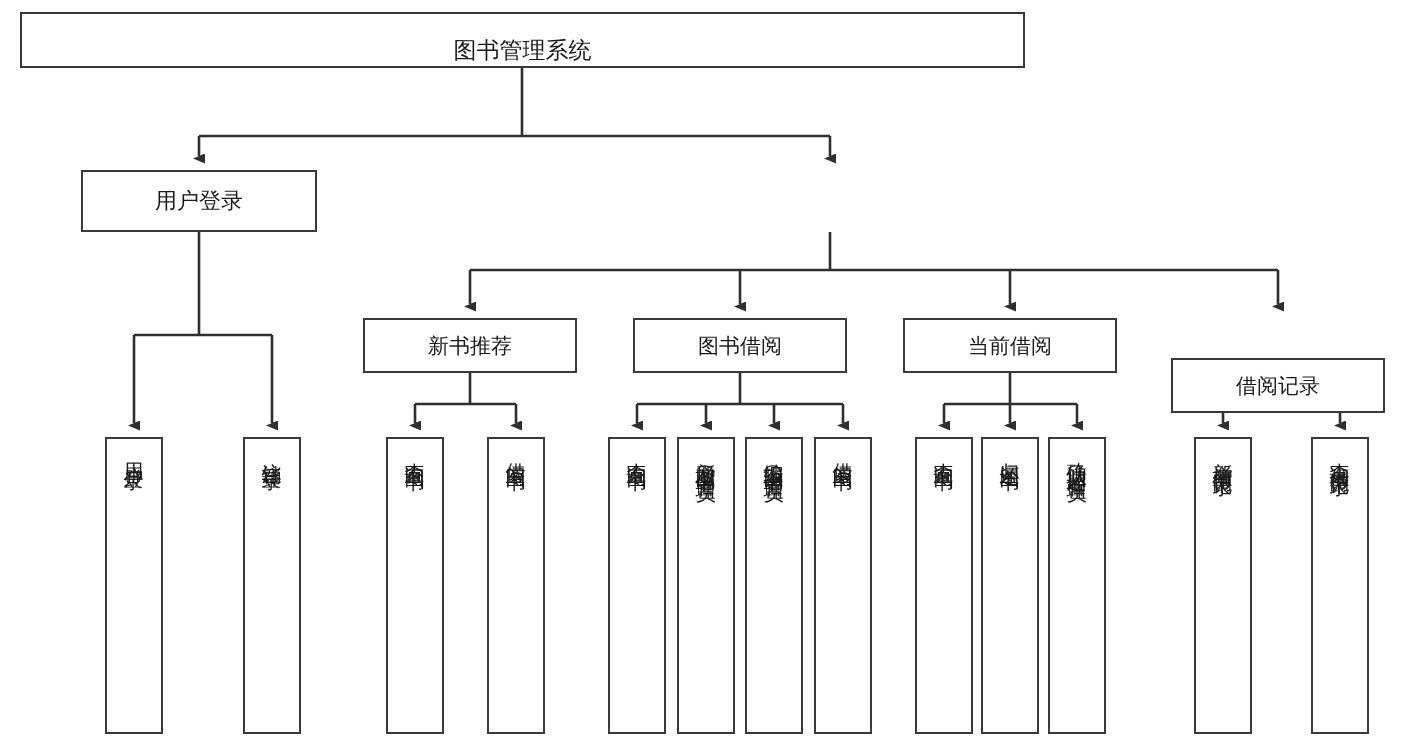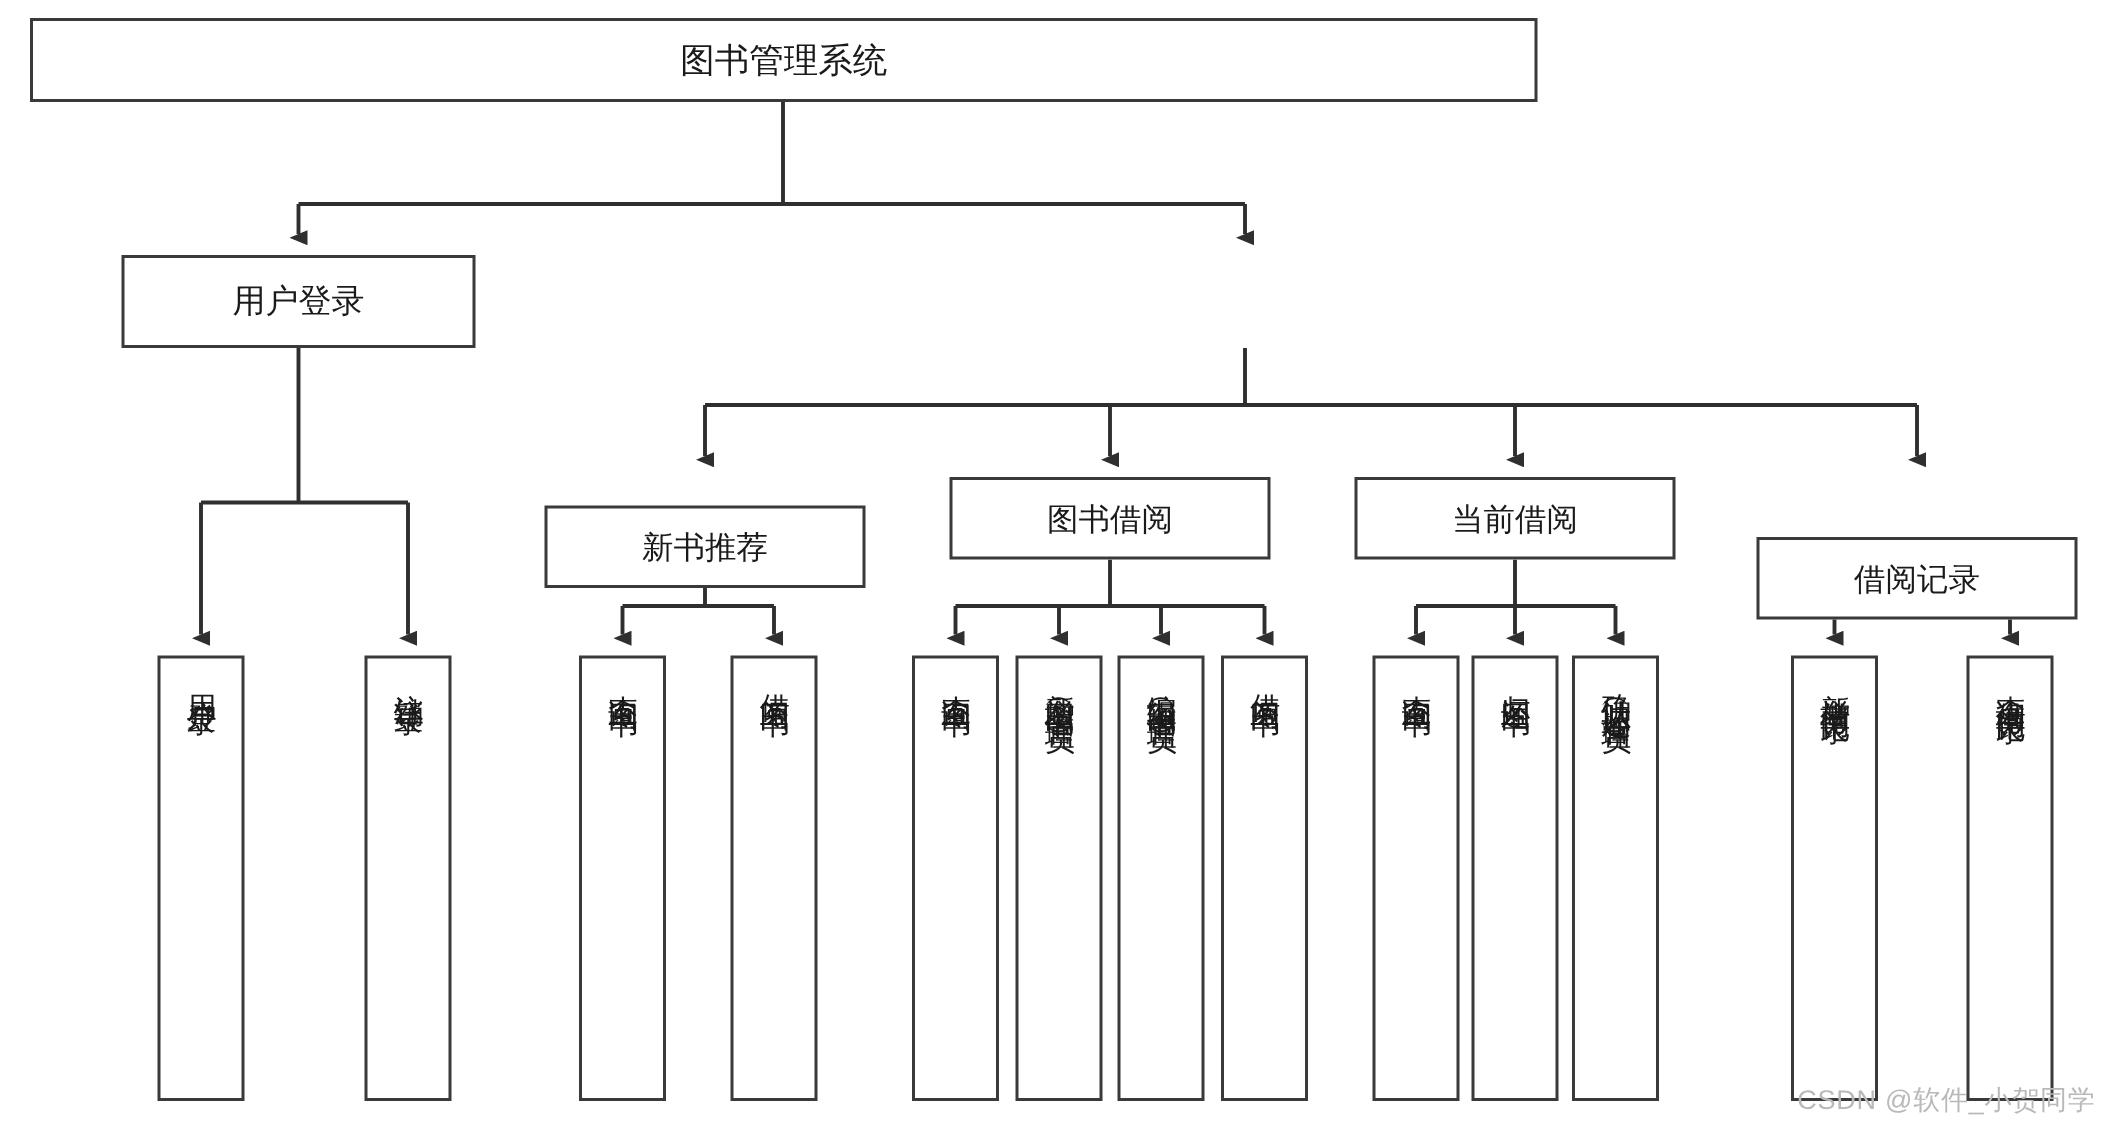--- a/index.html
+++ b/index.html
@@ -32,20 +32,21 @@
     background: #ffffff;
     border: 2px solid #3a3a3a;
     display: flex;
     align-items: center;
     justify-content: center;
     color: #1a1a1a;
     text-align: center;
   }
   .node.root {
     font-size: 23px;
+    align-items: flex-end;
   }
   .node.lvl1 {
     font-size: 22px;
   }
   .node.lvl2 {
     font-size: 21px;
   }
   .node.leaf {
     font-size: 20px;
     padding: 8px 0;
@@ -128,21 +129,21 @@
   </svg>
 
   <div class="node root" style="left:20px; top:12px; width:1005px; height:56px;">
     <span>图书管理系统</span>
   </div>
 
   <div class="node lvl1" style="left:81px; top:170px; width:236px; height:62px;">
     <span>用户登录</span>
   </div>
 
-  <div class="node lvl2" style="left:363px; top:318px; width:214px; height:55px;margin-top:19px;">
+  <div class="node lvl2" style="left:363px; top:318px; width:214px; height:55px;">
     <span>新书推荐</span>
   </div>
   <div class="node lvl2" style="left:903px; top:318px; width:214px; height:55px;">
     <span>当前借阅</span>
   </div>
   <div class="node lvl2" style="left:633px; top:318px; width:214px; height:55px;">
     <span>图书借阅</span>
   </div>
   <div class="node lvl2" style="left:1171px; top:318px; width:214px; height:55px;margin-top:40px;">
     <span>借阅记录</span>
@@ -185,15 +186,14 @@
     <span class="vtext">确认归还（管理员）</span>
   </div>
 
   <div class="node leaf" style="left:1194px; top:437px; width:58px; height:297px;">
     <span class="vtext">新增借阅记录</span>
   </div>
   <div class="node leaf" style="left:1311px; top:437px; width:58px; height:297px;">
     <span class="vtext">查询借阅记录</span>
   </div>
 
-  <div class="watermark">CSDN @软件_小贺同学</div>
 
 </div>
 
 </body></html>

